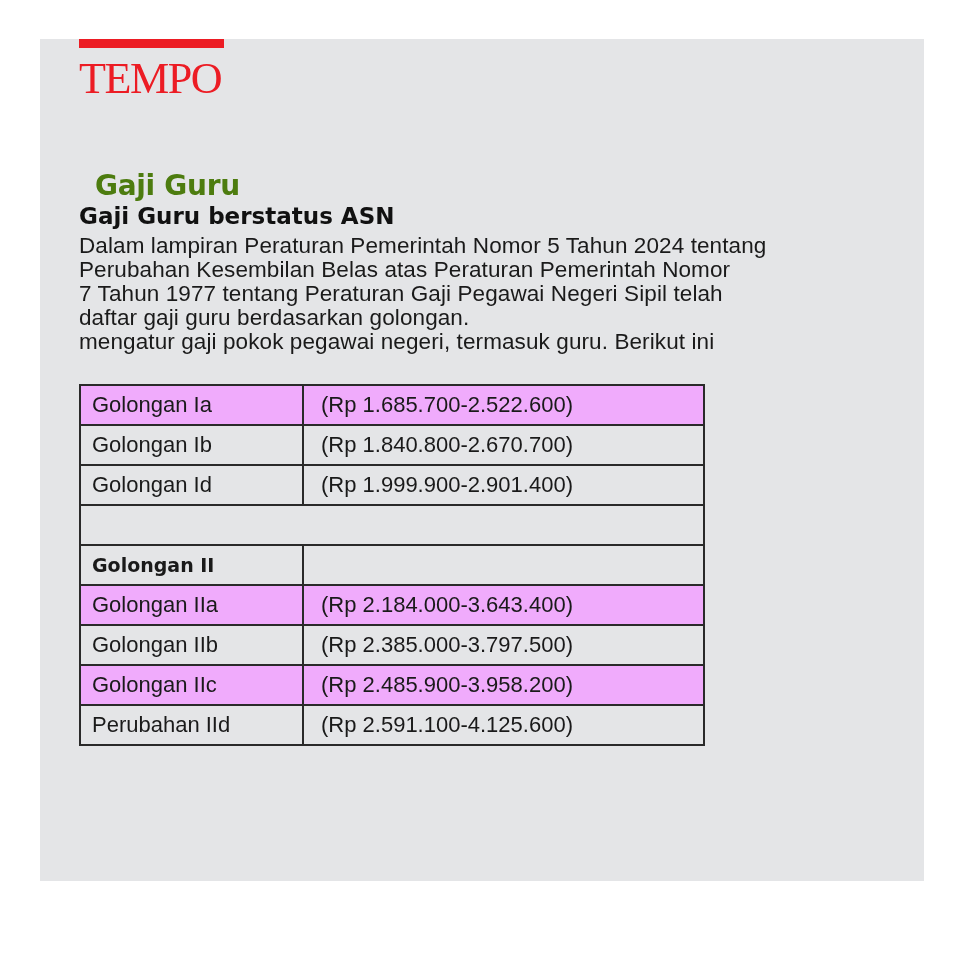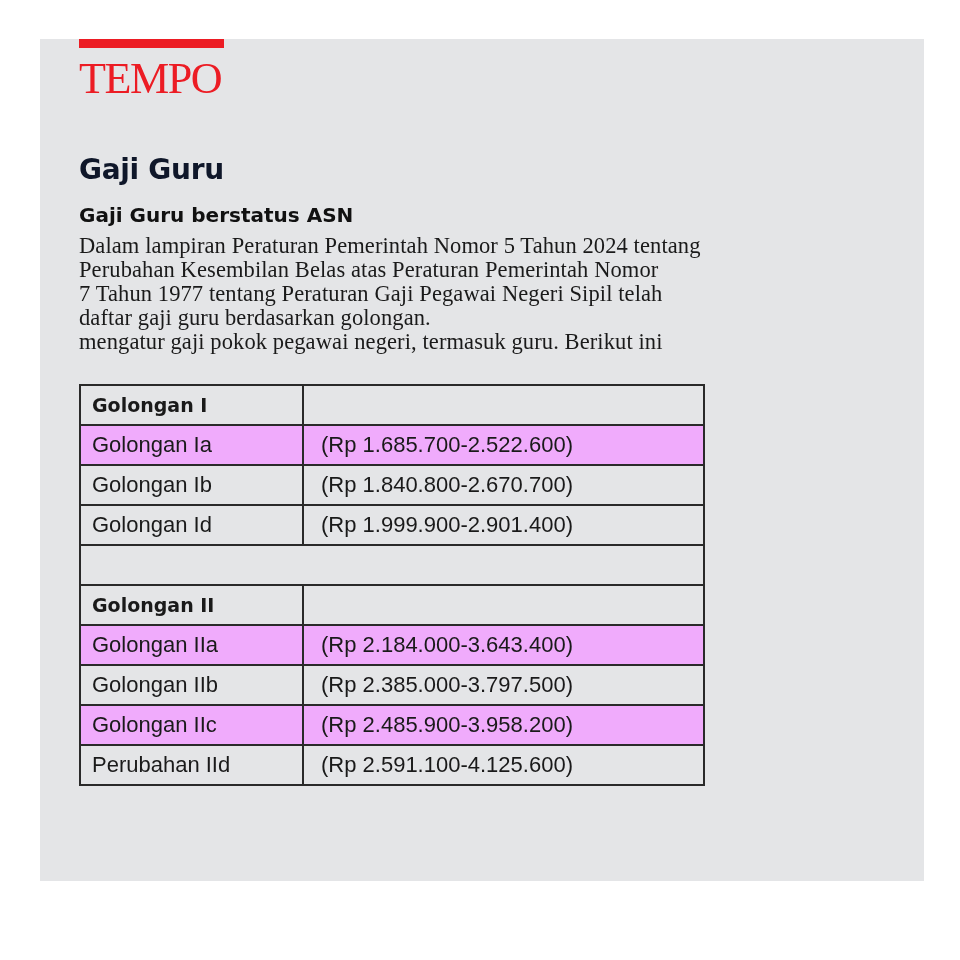--- a/index.html
+++ b/index.html
@@ -39,40 +39,40 @@
       transform: scaleX(0.98);
       transform-origin: left;
     }
     .title {
       position: absolute;
       left: 39px;
       top: 114px;
       font-family: "DejaVu Sans", sans-serif;
       font-weight: bold;
       font-size: 28px;
-      color: #0f172a;
+      color: #4d7c0f;
       letter-spacing: -0.3px;
-      margin: 0;
+      margin: 16px;
     }
     .subtitle {
       position: absolute;
       left: 39px;
       top: 164px;
       font-family: "DejaVu Sans", sans-serif;
       font-weight: bold;
-      font-size: 20px;
+      font-size: 23px;
       color: #111111;
       margin: 0;
     }
     .intro {
       position: absolute;
       left: 39px;
       top: 195px;
       width: 820px;
-      font-family: Liberation Serif, serif;
+      font-family: Liberation Sans, sans-serif;
       font-size: 22.5px;
       line-height: 24px;
       color: #1a1a1a;
       margin: 0;
       letter-spacing: 0.1px;
     }
     .intro span { display: block; white-space: nowrap; }
     table.salary {
       position: absolute;
       left: 39px;
@@ -111,24 +111,20 @@
   <p class="intro">
     <span>Dalam lampiran Peraturan Pemerintah Nomor 5 Tahun 2024 tentang</span>
     <span>Perubahan Kesembilan Belas atas Peraturan Pemerintah Nomor</span>
     <span>7 Tahun 1977 tentang Peraturan Gaji Pegawai Negeri Sipil telah</span>
     <span>daftar gaji guru berdasarkan golongan.</span>
     <span>mengatur gaji pokok pegawai negeri, termasuk guru. Berikut ini</span>
   </p>
 
   <table class="salary">
     <tbody>
-      <tr class="header">
-        <td class="col-a">Golongan I</td>
-        <td class="col-b"></td>
-      </tr>
       <tr class="pink">
         <td class="col-a">Golongan Ia</td>
         <td class="col-b">(Rp 1.685.700-2.522.600)</td>
       </tr>
       <tr>
         <td class="col-a">Golongan Ib</td>
         <td class="col-b">(Rp 1.840.800-2.670.700)</td>
       </tr>
       <tr>
         <td class="col-a">Golongan Id</td>

